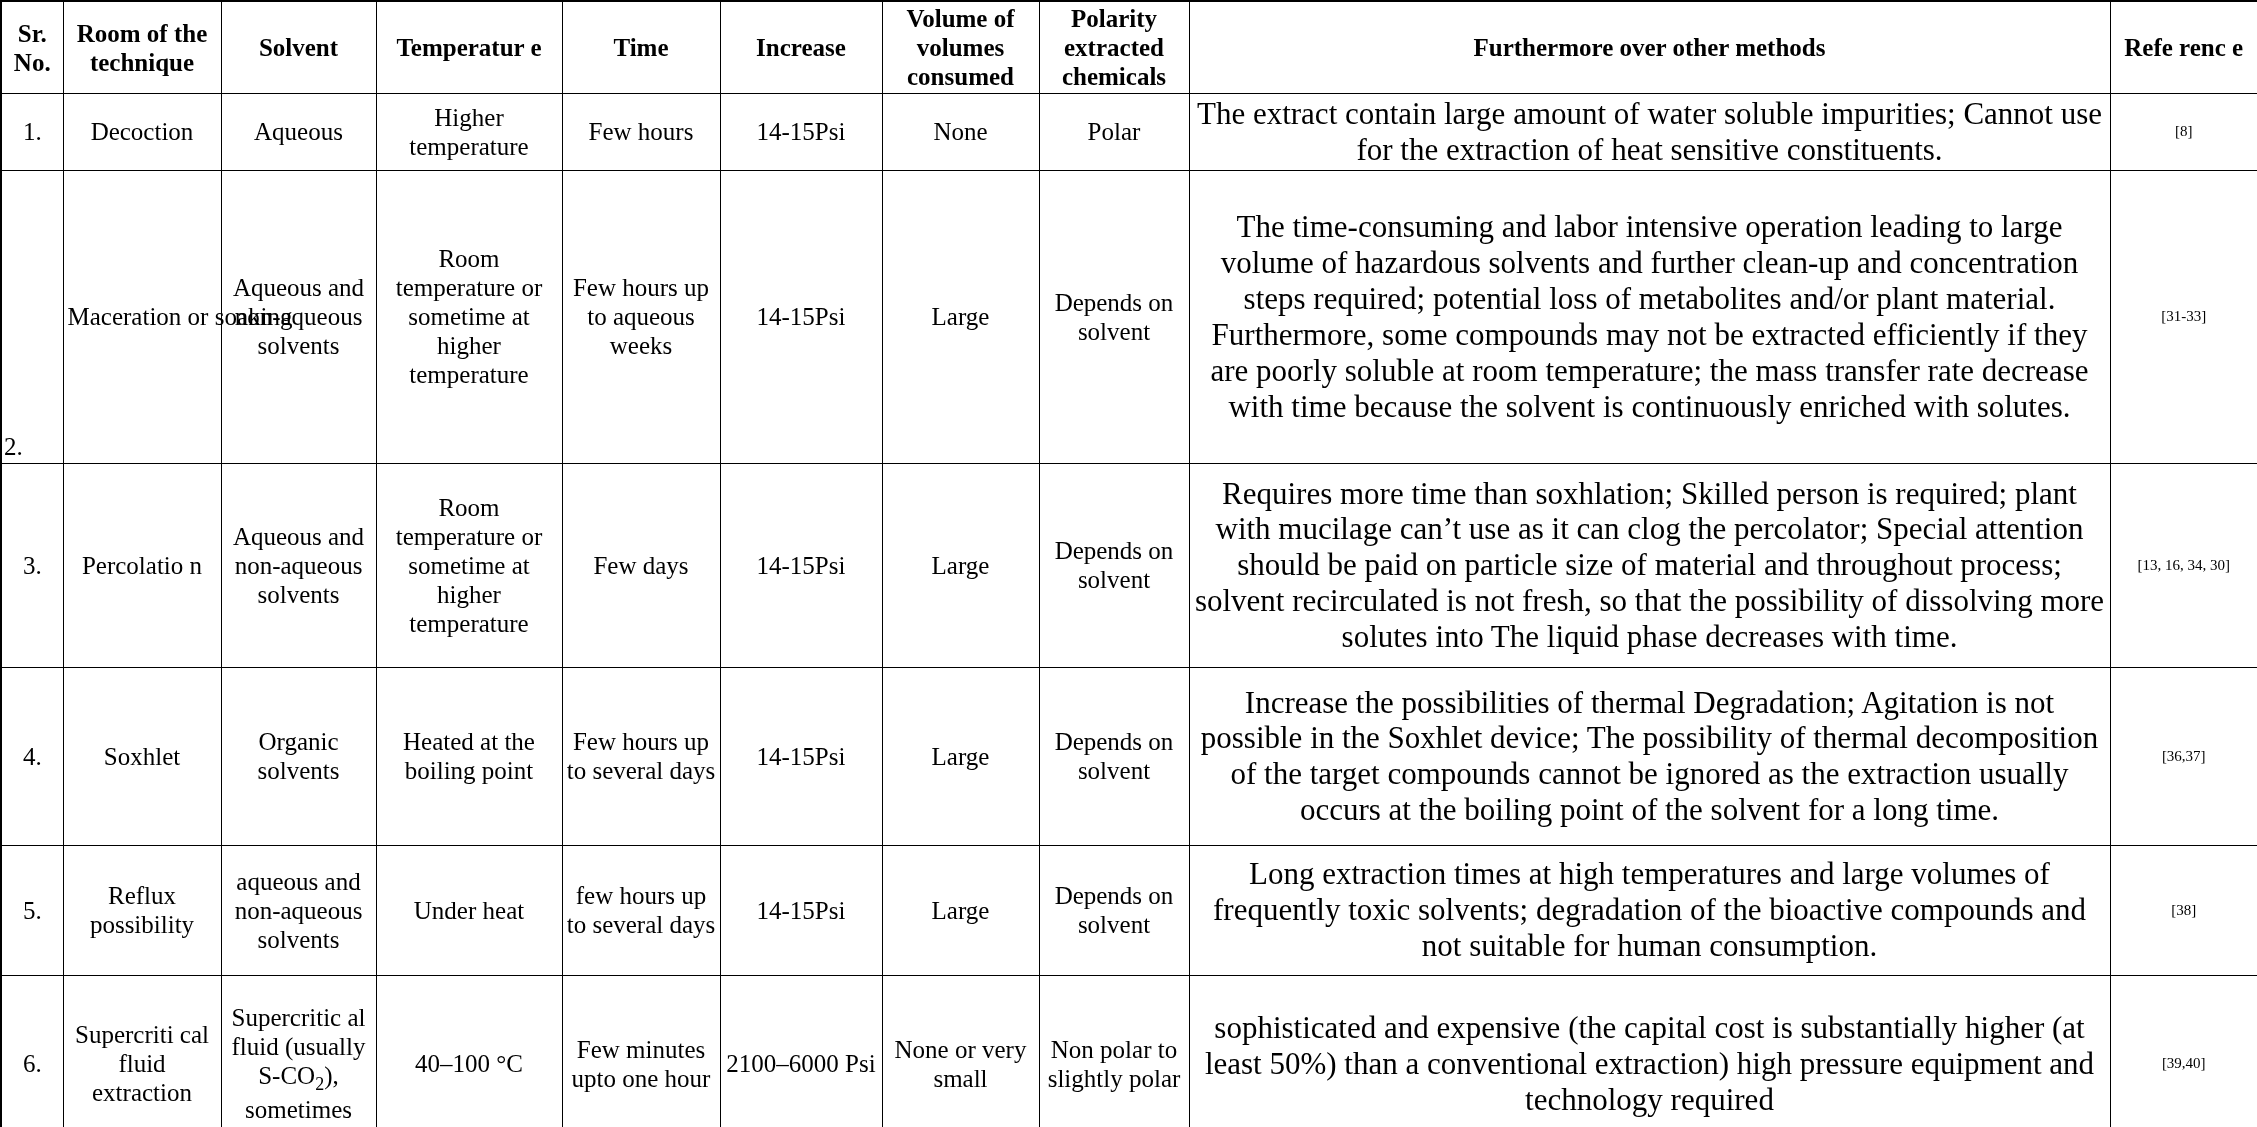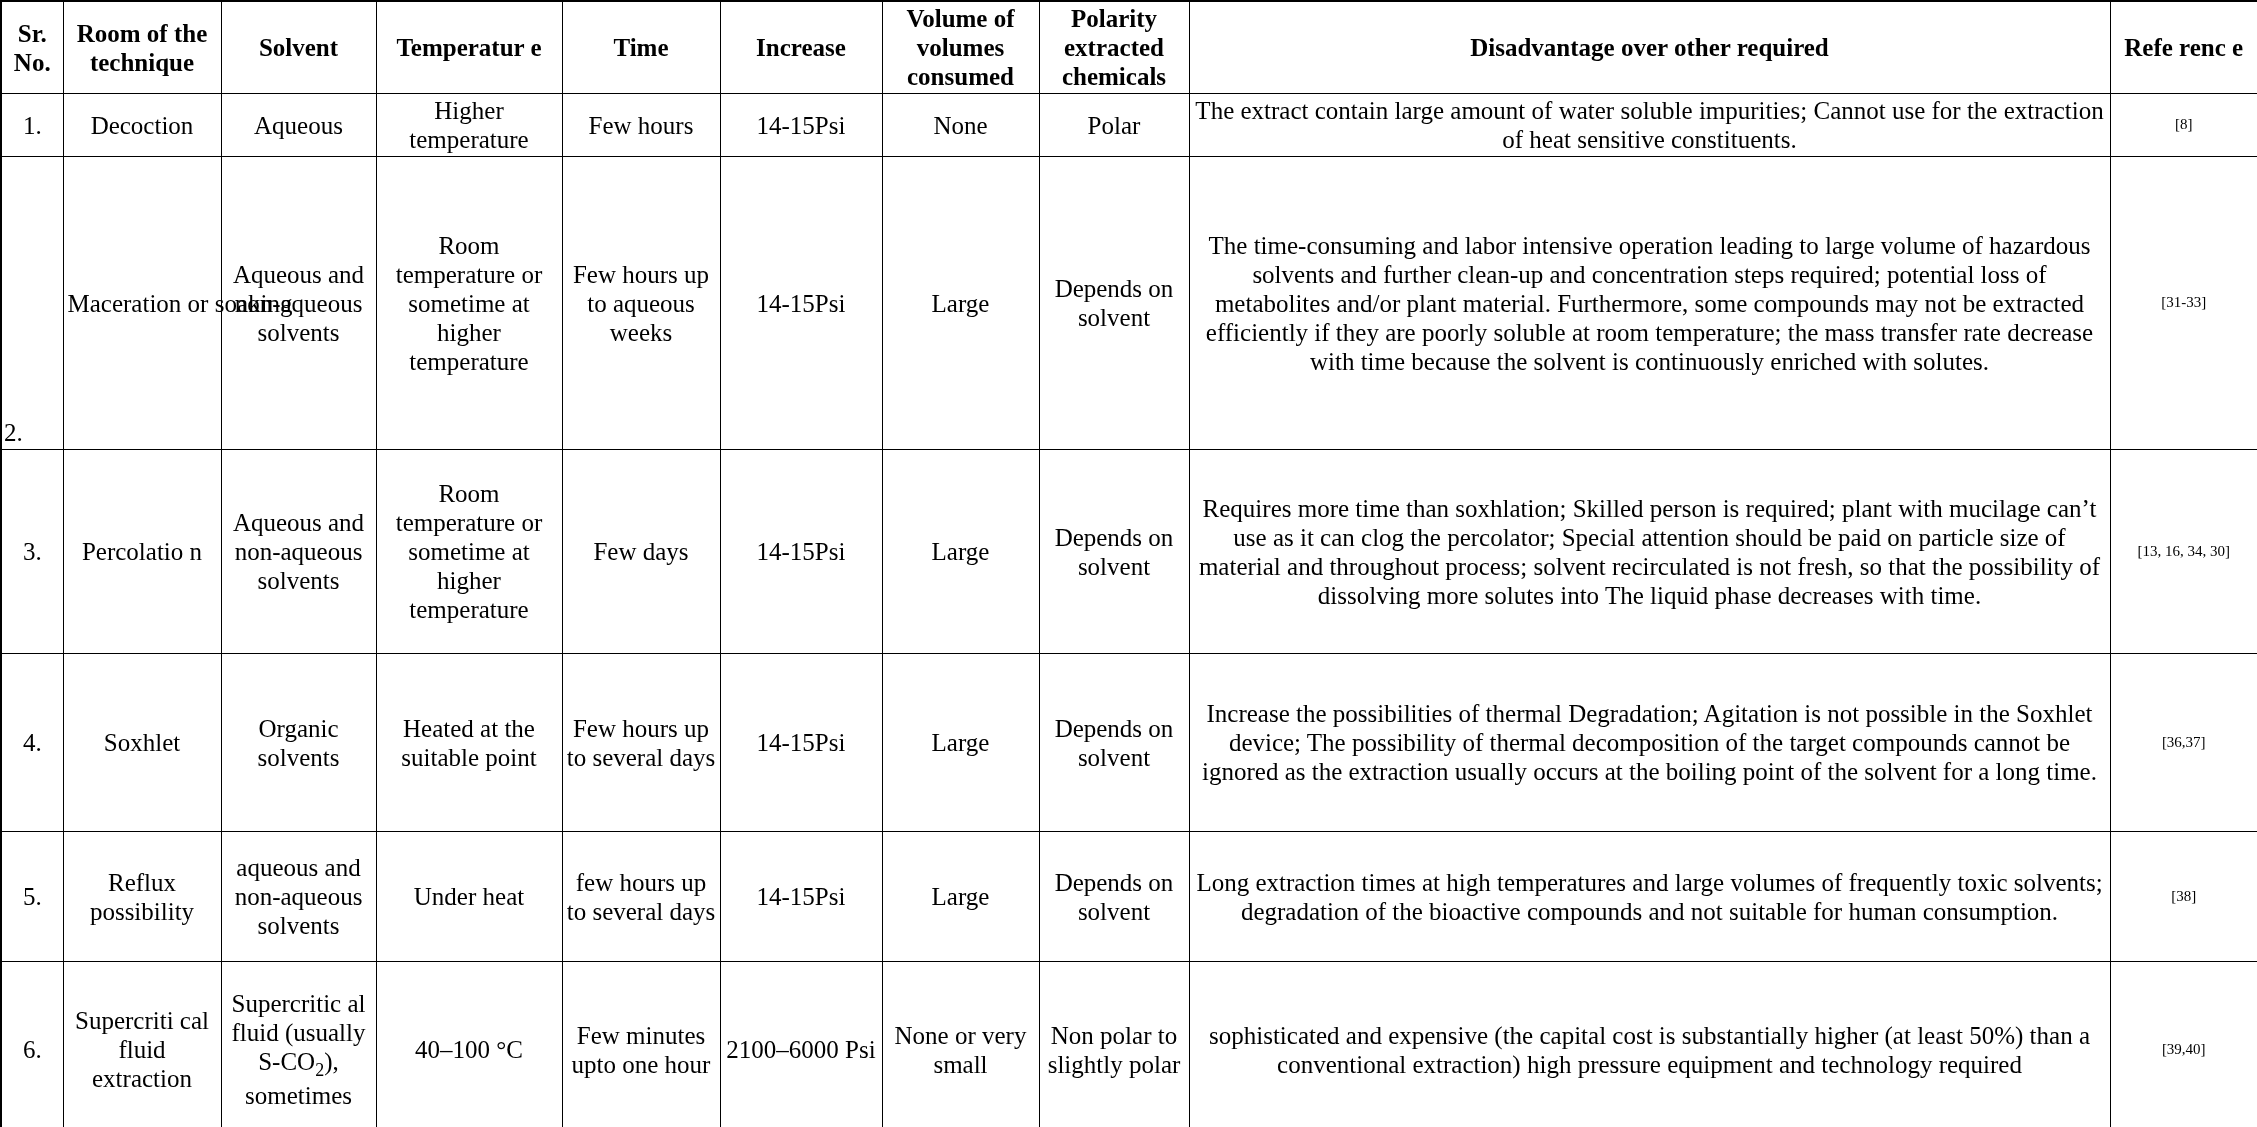--- a/index.html
+++ b/index.html
@@ -57,21 +57,21 @@
     text-align: left;
     padding-left: 2px;
     padding-bottom: 2px;
   }
   tr.row-maceration td.col-name {
     white-space: nowrap;
     overflow: visible;
     font-size: 25px;
   }
   td.col-disadv {
-    font-size: 25px;
+    font-size: 31px;
     text-align: center;
     line-height: 1.18;
     padding-left: 8px;
     padding-right: 8px;
   }
   td.col-ref {
     font-size: 15px;
     vertical-align: middle;
   }
   
@@ -116,21 +116,21 @@
     <thead>
       <tr class="row-header">
         <th>Sr. No.</th>
         <th>Room of the technique</th>
         <th>Solvent</th>
         <th>Temperatur e</th>
         <th>Time</th>
         <th>Increase</th>
         <th>Volume of volumes consumed</th>
         <th>Polarity extracted chemicals</th>
-        <th>Disadvantage over other required</th>
+        <th>Furthermore over other methods</th>
         <th>Refe renc e</th>
       </tr>
     </thead>
     <tbody>
 
       <tr class="row-decoction">
         <td class="col-sr">1.</td>
         <td class="col-name">Decoction</td>
         <td class="col-solvent">Aqueous</td>
         <td class="col-temp">Higher temperature</td>
@@ -165,21 +165,21 @@
         <td class="col-vol">Large</td>
         <td class="col-pol">Depends on solvent</td>
         <td class="col-disadv">Requires more time than soxhlation; Skilled person is required; plant with mucilage can’t use as it can clog the percolator; Special attention should be paid on particle size of material and throughout process; solvent recirculated is not fresh, so that the possibility of dissolving more solutes into The liquid phase decreases with time.</td>
         <td class="col-ref">[13, 16, 34, 30]</td>
       </tr>
 
       <tr class="row-soxhlet">
         <td class="col-sr">4.</td>
         <td class="col-name">Soxhlet</td>
         <td class="col-solvent">Organic solvents</td>
-        <td class="col-temp">Heated at the suitable point</td>
+        <td class="col-temp">Heated at the boiling point</td>
         <td class="col-time">Few hours up to several days</td>
         <td class="col-press">14-15Psi</td>
         <td class="col-vol">Large</td>
         <td class="col-pol">Depends on solvent</td>
         <td class="col-disadv">Increase the possibilities of thermal Degradation; Agitation is not possible in the Soxhlet device; The possibility of thermal decomposition of the target compounds cannot be ignored as the extraction usually occurs at the boiling point of the solvent for a long time.</td>
         <td class="col-ref">[36,37]</td>
       </tr>
 
       <tr class="row-reflux">
         <td class="col-sr">5.</td>

